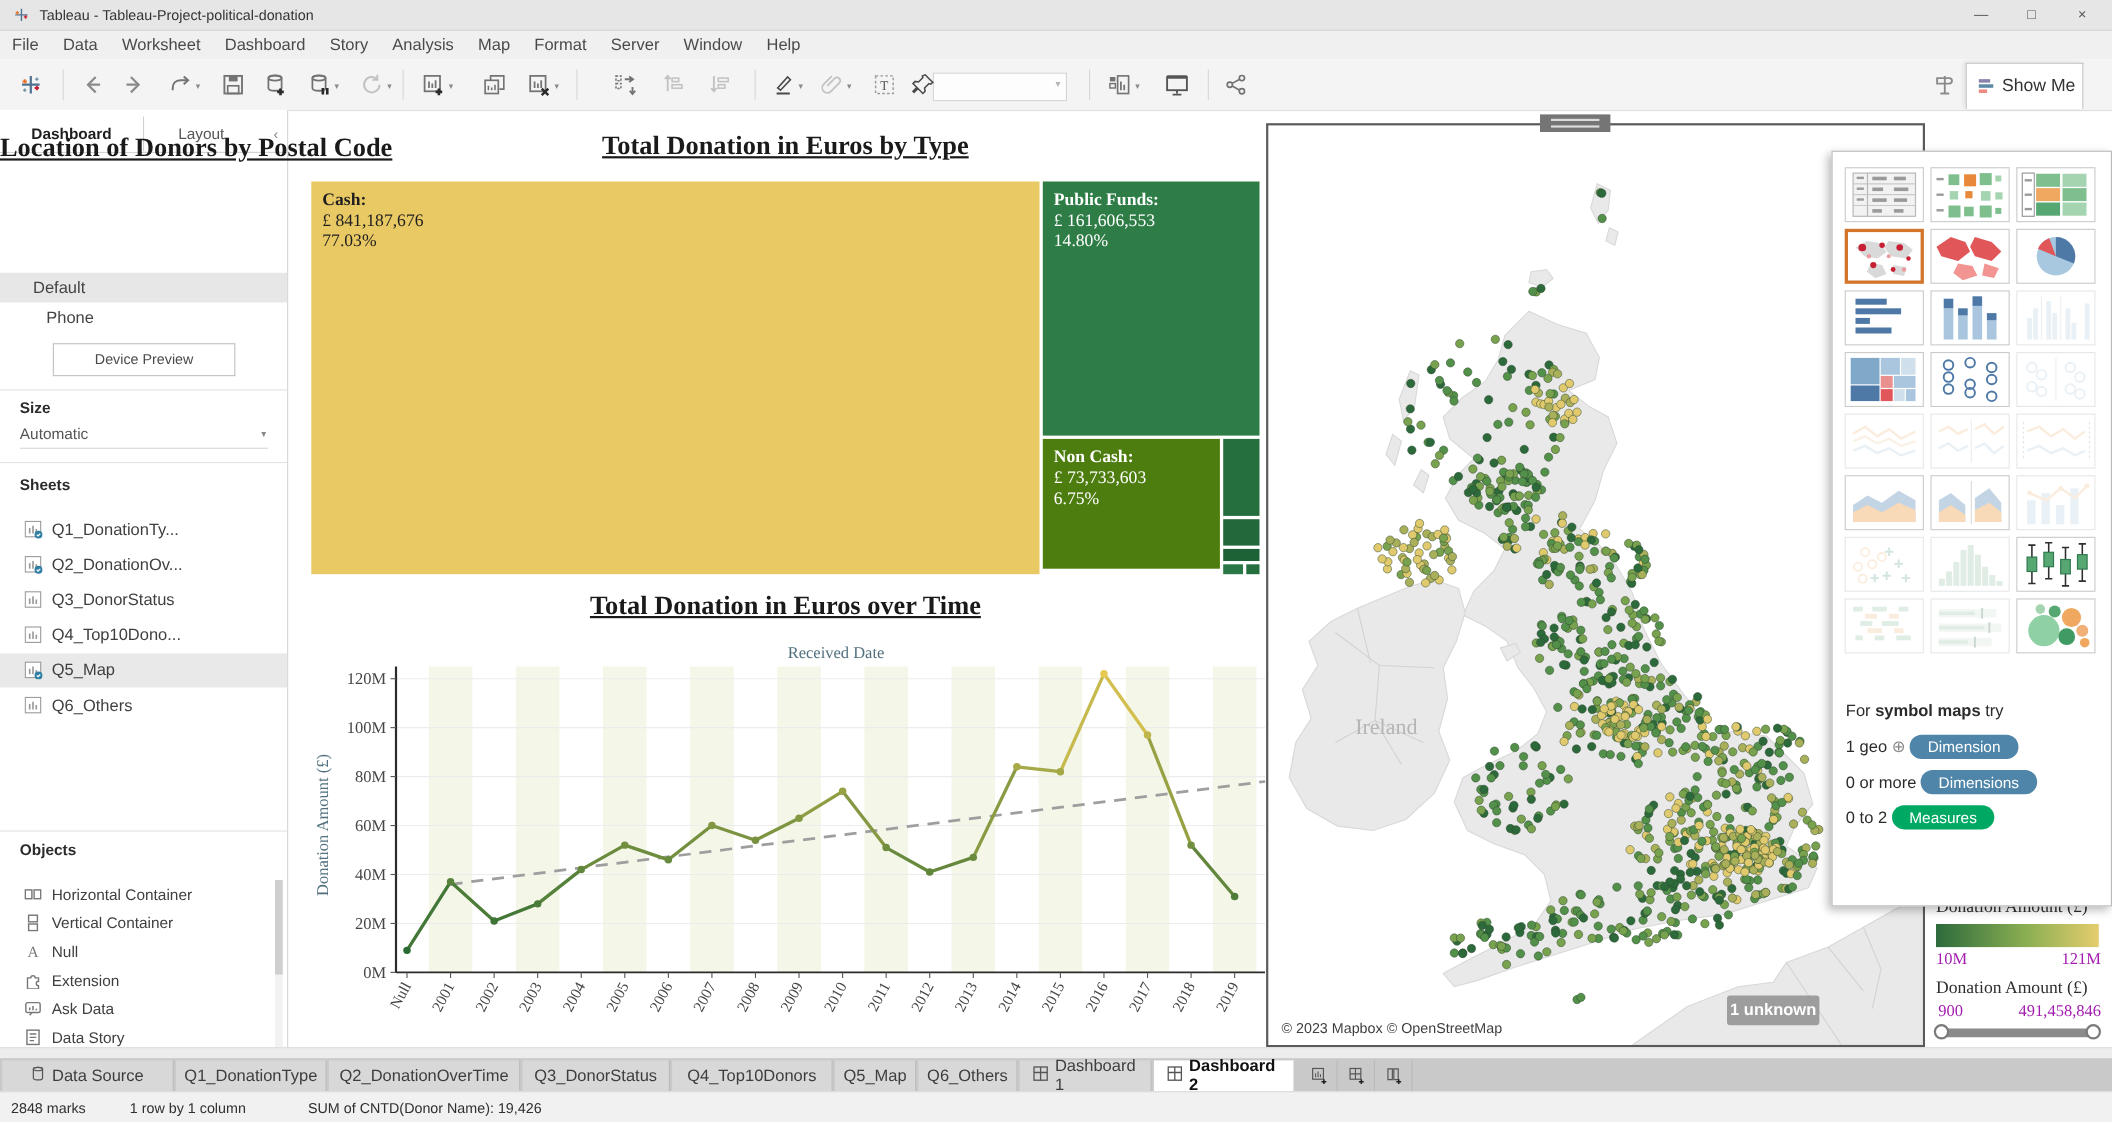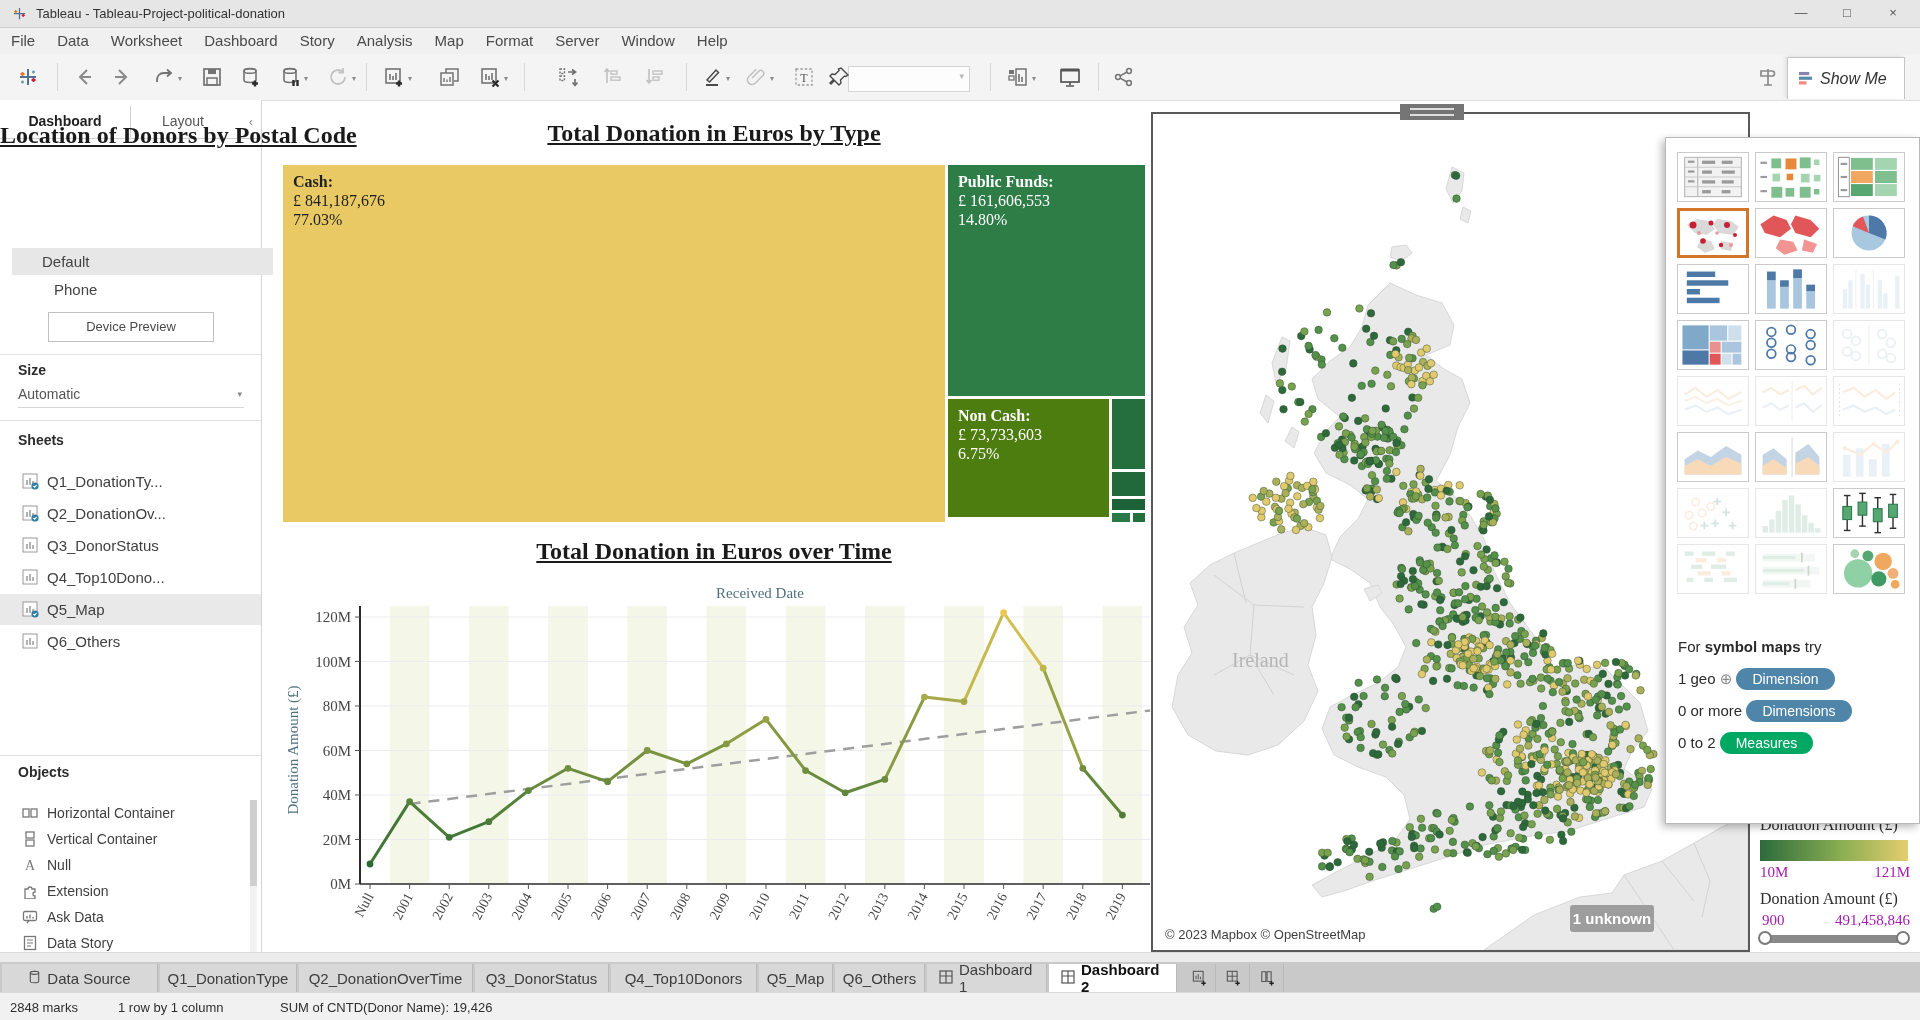--- a/index.html
+++ b/index.html
@@ -13,29 +13,29 @@
   #menubar{left:0;top:28px;width:1920px;height:26px;background:#f0f0f0;display:flex;align-items:center;}
   .menu-item{font-size:15px;color:#4a4a4a;padding:0 11px;line-height:26px;}
   #toolbar{left:0;top:54px;width:1920px;height:46px;background:#f4f4f4;border-bottom:1px solid #e0e0e0;}
   .tbi{position:absolute;top:11px;width:24px;height:24px;}
   .tbi svg{width:24px;height:24px;}
   .tbi.disabled{opacity:.38;}
   .tb-caret{position:absolute;top:20px;font-size:8px;color:#8a8a8a;}
   .tb-sep{position:absolute;top:9px;width:1px;height:28px;background:#d8d8d8;}
   #fit-combo{left:848px;top:12px;width:120px;height:24px;background:#fdfdfd;border:1px solid #d4d4d4;}
   #fit-combo:after{content:"▾";position:absolute;right:5px;top:4px;font-size:9px;color:#b5b5b5;}
-  #showme-btn{left:1787px;top:57px;width:118px;height:42px;background:#fff;border:1px solid #c4c4c4;border-bottom:none;z-index:60;display:flex;align-items:center;gap:7px;padding-left:10px;box-sizing:border-box;box-shadow:-2px -1px 4px rgba(0,0,0,.08);font-style:italic;}
+  #showme-btn{left:1787px;top:57px;width:107px;height:42px;background:#fff;border:1px solid #c4c4c4;border-bottom:none;z-index:60;display:flex;align-items:center;gap:7px;padding-left:10px;box-sizing:border-box;box-shadow:-2px -1px 4px rgba(0,0,0,.08);}
   #showme-btn .lbl{font-size:16px;color:#333;}
   
   #sidebar{left:0;top:100px;width:261px;height:855px;background:#fff;border-right:1px solid #d4d4d4;}
   .pane-tabs{position:absolute;left:0;top:6px;width:261px;height:32px;border-bottom:1px solid #d0d0d0;}
   .pane-tab{position:absolute;top:0;height:31px;line-height:31px;font-size:14px;color:#555;text-align:center;}
   .pane-tab.active{font-weight:bold;color:#1e1e1e;background:#fff;border-right:1px solid #d0d0d0;border-bottom:1px solid #fff;}
   .collapse{position:absolute;right:8px;top:8px;color:#888;font-size:13px;}
-  .dev-row{position:absolute;left:12px;width:261px;height:27px;font-size:15px;color:#444;line-height:27px;}
+  .dev-row{position:absolute;left:0;width:261px;height:27px;font-size:15px;color:#444;line-height:27px;}
   .dev-row.sel{background:#e7e7e7;}
   #device-preview{position:absolute;left:48px;top:212px;width:164px;height:28px;border:1px solid #c0c0c0;background:#fff;
     font-size:13px;color:#4a4a4a;text-align:center;line-height:28px;}
   .side-sep{position:absolute;left:0;width:261px;height:1px;background:#e2e2e2;}
   .side-head{position:absolute;left:18px;font-size:14px;font-weight:bold;color:#2b2b2b;}
   #size-value{position:absolute;left:18px;top:286px;width:226px;font-size:14px;color:#555;border-bottom:1px solid #d6d6d6;padding-bottom:5px;}
   #size-value:after{content:"▾";position:absolute;right:2px;top:3px;font-size:9px;color:#888;}
   .sheet-row{position:absolute;left:0;width:261px;height:31px;display:flex;align-items:center;font-size:15px;color:#3f3f3f;}
   .sheet-row .ic{margin-left:22px;margin-right:8px;position:relative;width:17px;height:17px;}
   .sheet-row.sel{background:#e9e9e9;}

